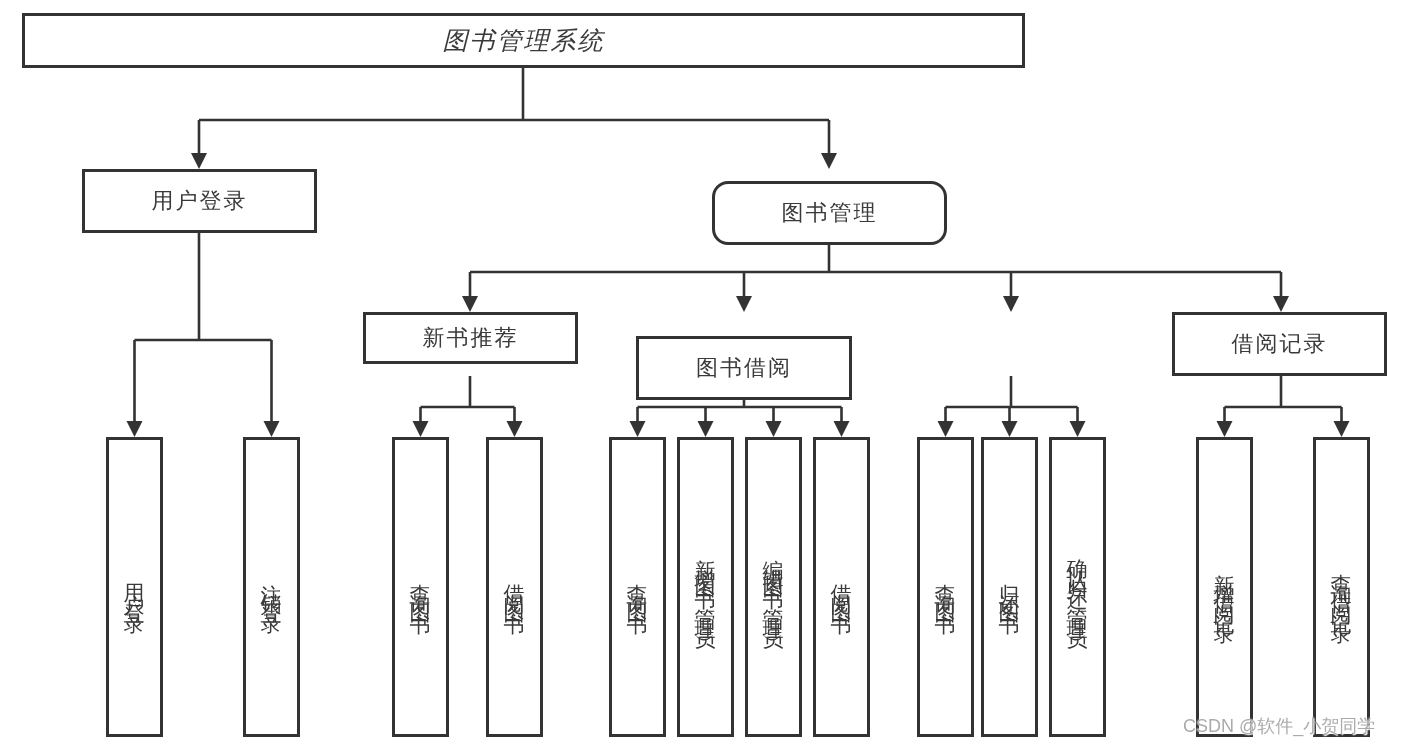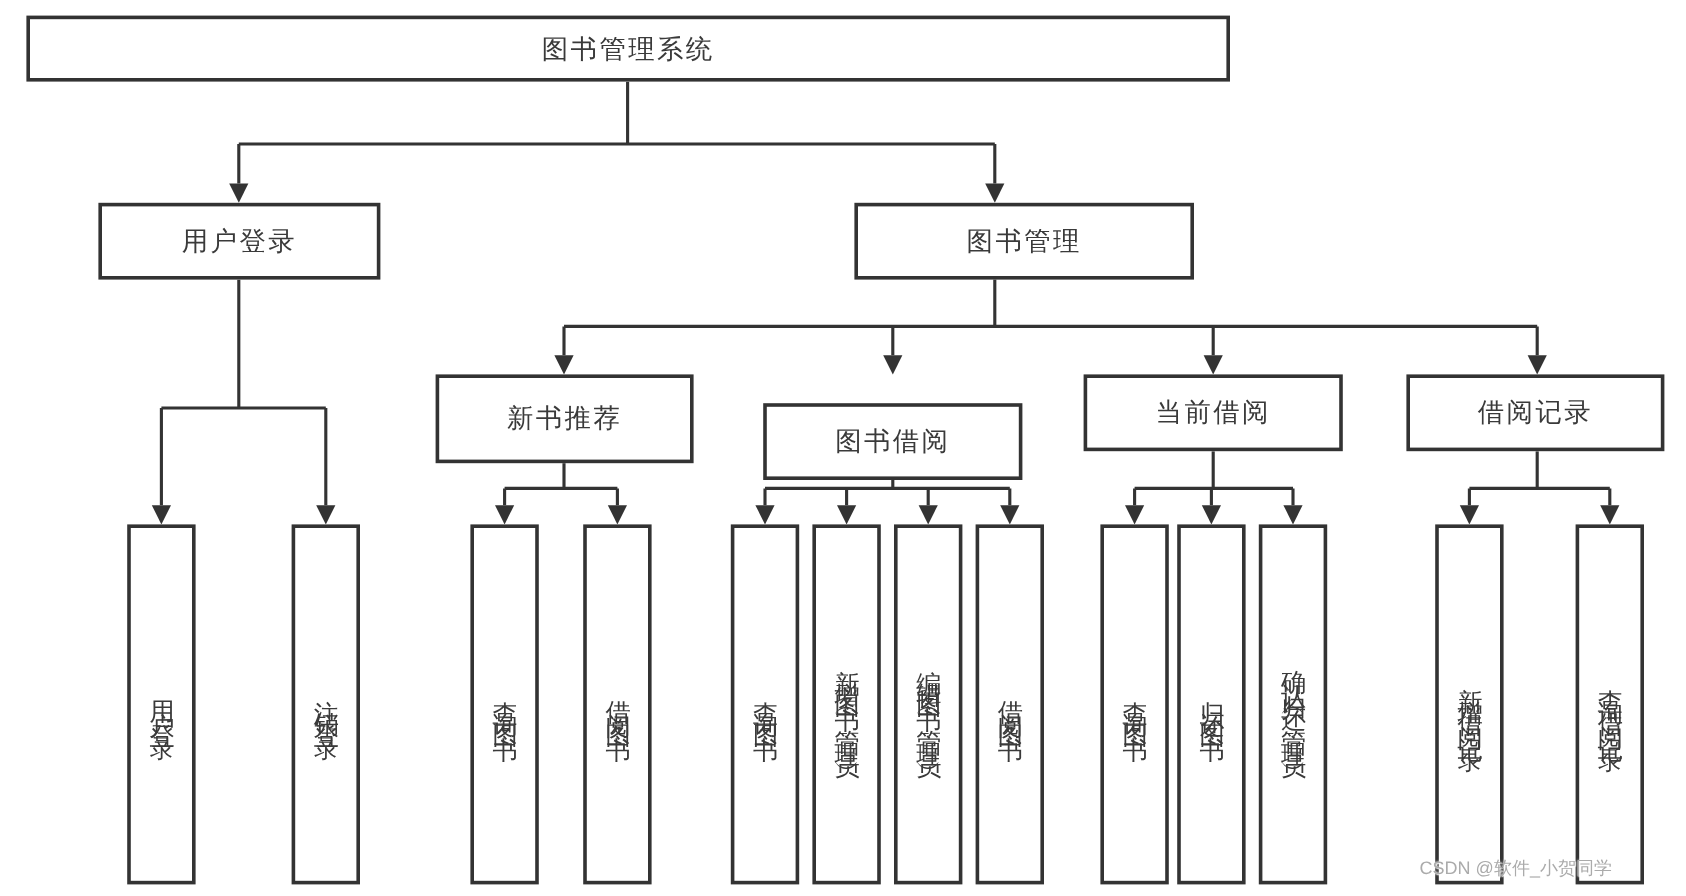--- a/index.html
+++ b/index.html
@@ -35,37 +35,37 @@
     align-items: center;
     justify-content: center;
     z-index: 2;
   }
   .hbox span {
     color: #3a3a3a;
     font-size: 22px;
     letter-spacing: 2px;
     white-space: nowrap;
   }
-  .hbox.root span { font-size: 22px; }
+  .hbox.root span { font-size: 25px; font-style: italic; }
   .vbox span {
     color: #3a3a3a;
     font-size: 21px;
     writing-mode: vertical-lr;
     letter-spacing: 10px;
     line-height: 1;
     white-space: nowrap;
   }
   .watermark {
     position: absolute;
     left: 1183px;
     top: 714px;
     width: 220px;
     z-index: 3;
     color: #ababab;
-    font-size: 15px;
+    font-size: 18px;
     white-space: nowrap;
     text-shadow: 0 0 2px #ffffff, 1px 1px 1px #ffffff;
   }
 </style>
 </head>
 <body>
 
 <div class="stage">
 
   <svg class="connector-layer" viewBox="0 0 1405 747" xmlns="http://www.w3.org/2000/svg">
@@ -118,32 +118,29 @@
     </g>
   </svg>
 
   <div class="node hbox root" style="left:22px; top:13px; width:1003px; height:55px;">
     <span>图书管理系统</span>
   </div>
 
   <div class="node hbox" style="left:82px; top:169px; width:235px; height:64px;">
     <span>用户登录</span>
   </div>
-  <div class="node hbox" style="left:712px; top:169px; width:283px; height:64px;">
+  <div class="node hbox" style="left:712px; top:181px; width:235px; height:64px;border-radius:16px;">
     <span>图书管理</span>
   </div>
 
-  <div class="node hbox" style="left:363px; top:312px; width:215px; height:74px;">
+  <div class="node hbox" style="left:363px; top:312px; width:215px; height:52px;">
     <span>新书推荐</span>
   </div>
   <div class="node hbox" style="left:636px; top:312px; width:216px; height:64px;margin-top:24px;">
     <span>图书借阅</span>
-  </div>
-  <div class="node hbox" style="left:903px; top:312px; width:216px; height:64px;">
-    <span>当前借阅</span>
   </div>
   <div class="node hbox" style="left:1172px; top:312px; width:215px; height:64px;">
     <span>借阅记录</span>
   </div>
 
   <div class="node vbox" style="left:106px; top:437px; width:57px; height:300px;">
     <span>用户登录</span>
   </div>
   <div class="node vbox" style="left:243px; top:437px; width:57px; height:300px;">
     <span>注销登录</span>

